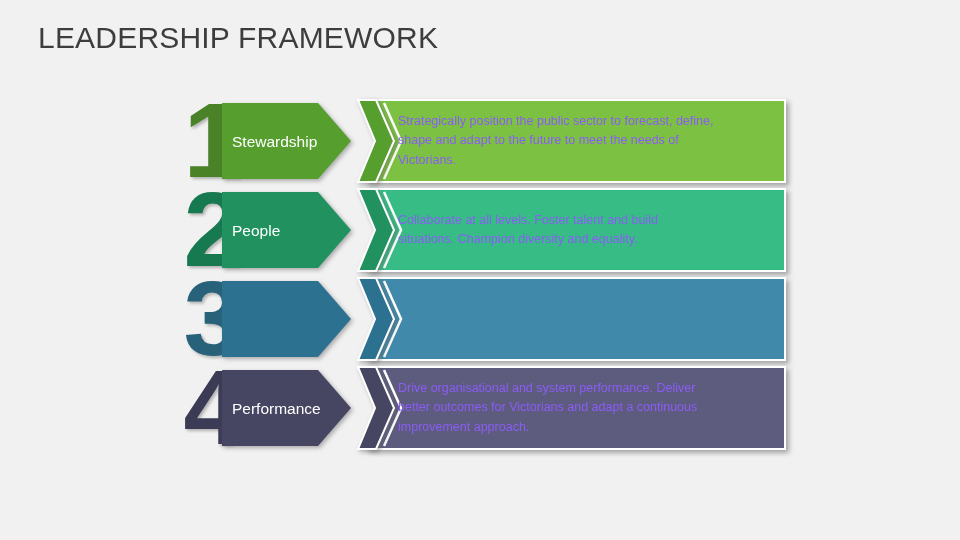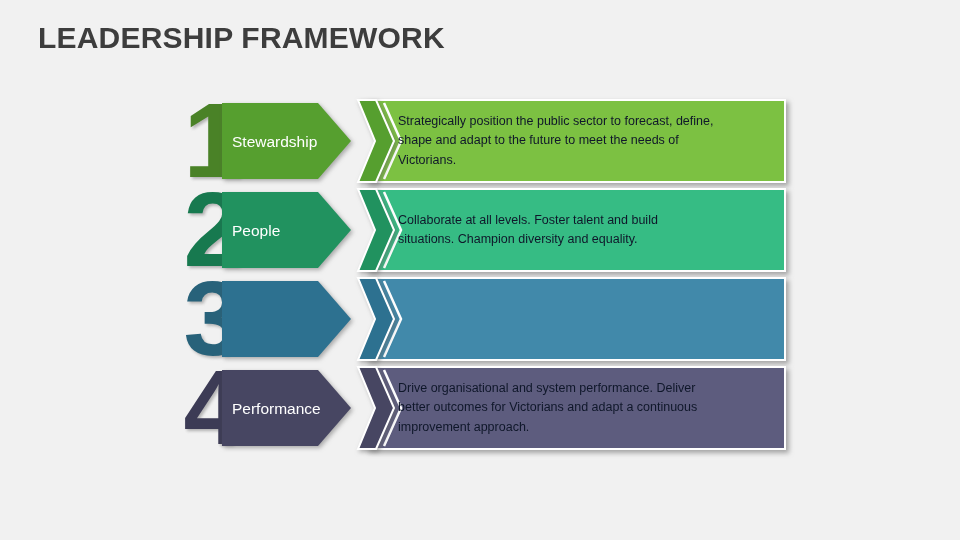--- a/index.html
+++ b/index.html
@@ -5,42 +5,42 @@
   html, body { margin: 0; padding: 0; }
   body {
     width: 960px; height: 540px;
     background: #f1f1f1;
     font-family: "Liberation Sans", sans-serif;
     position: relative;
     overflow: hidden;
   }
   .slide-title {
     position: absolute; left: 38px; top: 21px; margin: 0;
-    font-size: 30px; font-weight: bold; color: #3d3d3d;
+    font-size: 30px; font-weight: normal; color: #3d3d3d;
     letter-spacing: 0.2px;
   }
   .row { position: absolute; left: 180px; width: 630px; height: 88px; }
   .row svg { position: absolute; left: 0; top: 0; overflow: visible; display: block; }
   .big-num {
     font-family: "Liberation Sans", sans-serif;
     font-weight: bold; font-size: 106px;
     filter: drop-shadow(2px 2px 1.5px rgba(100,100,100,0.45));
   }
   .pent, .band { filter: drop-shadow(2px 2.5px 2px rgba(100,100,100,0.5)); }
   .boxshape { filter: drop-shadow(3px 3px 2.5px rgba(100,100,100,0.55)); }
   .step-label {
     position: absolute; left: 52px; top: 0; height: 82px; width: 114px;
     display: flex; align-items: center;
     color: #ffffff; font-weight: normal; font-size: 15.5px; line-height: 21px;
     white-space: pre-line;
   }
   .step-desc {
     position: absolute; left: 218px; top: 0; height: 82px; width: 390px;
     display: flex; align-items: center;
-    color: #0f172a; font-size: 12.5px; line-height: 19.5px;
+    color: #8b5cf6; font-size: 12.5px; line-height: 19.5px;
     white-space: pre-line;
   }
 </style>
 </head>
 <body>
 
 <h1 class="slide-title">LEADERSHIP FRAMEWORK</h1>
 
 <div class="row" style="top:100px">
   <svg width="630" height="88">

